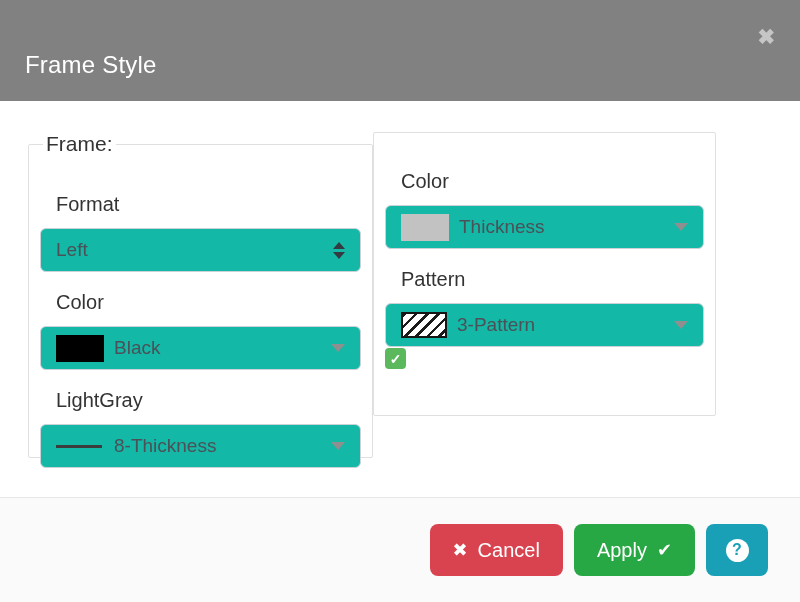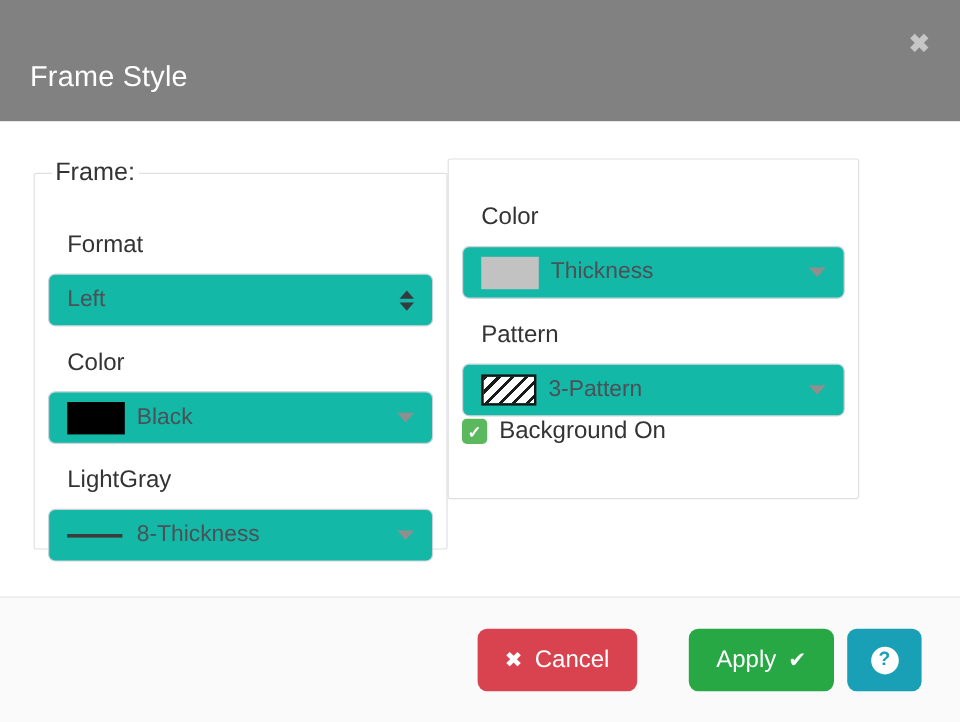--- a/index.html
+++ b/index.html
@@ -96,21 +96,21 @@
     gap: 11px; padding: 26px 32px 0;
   }
   .btn {
     height: 52px; border: none; border-radius: 8px;
     color: #ffffff; font-size: 20px; font-weight: 500;
     font-family: "Liberation Sans", sans-serif;
     display: flex; align-items: center; gap: 10px;
     padding: 0 23px; cursor: pointer;
   }
   .btn-cancel { background: #d9434f; }
-  .btn-apply { background: #28a745; margin-left: 32px; }
+  .btn-apply { background: #28a745; }
   .btn-help { background: #1aa0b6; width: 62px; justify-content: center; padding: 0; }
   .btn .icon { font-size: 18px; line-height: 1; }
   .q-circle {
     width: 23px; height: 23px; background: #ffffff; border-radius: 50%;
     color: #1aa0b6; font-size: 16px; font-weight: bold;
     display: flex; align-items: center; justify-content: center;
   }
 </style>
 </head>
 <body>
@@ -164,21 +164,20 @@
       <div class="select-box">
         <span class="swatch swatch-pattern"></span>
         <span class="value">3-Pattern</span>
         <span class="caret-down"></span>
       </div>
 
       <div class="checkbox-row">
         <span class="checkbox">
           <span>✓</span>
         </span>
-        <span class="checkbox-label">Background On</span>
       </div>
     </fieldset>
 
   </div>
 
   <div class="dialog-footer">
     <button class="btn btn-cancel">
       <span class="icon">✖</span>
       <span>Cancel</span>
     </button>

